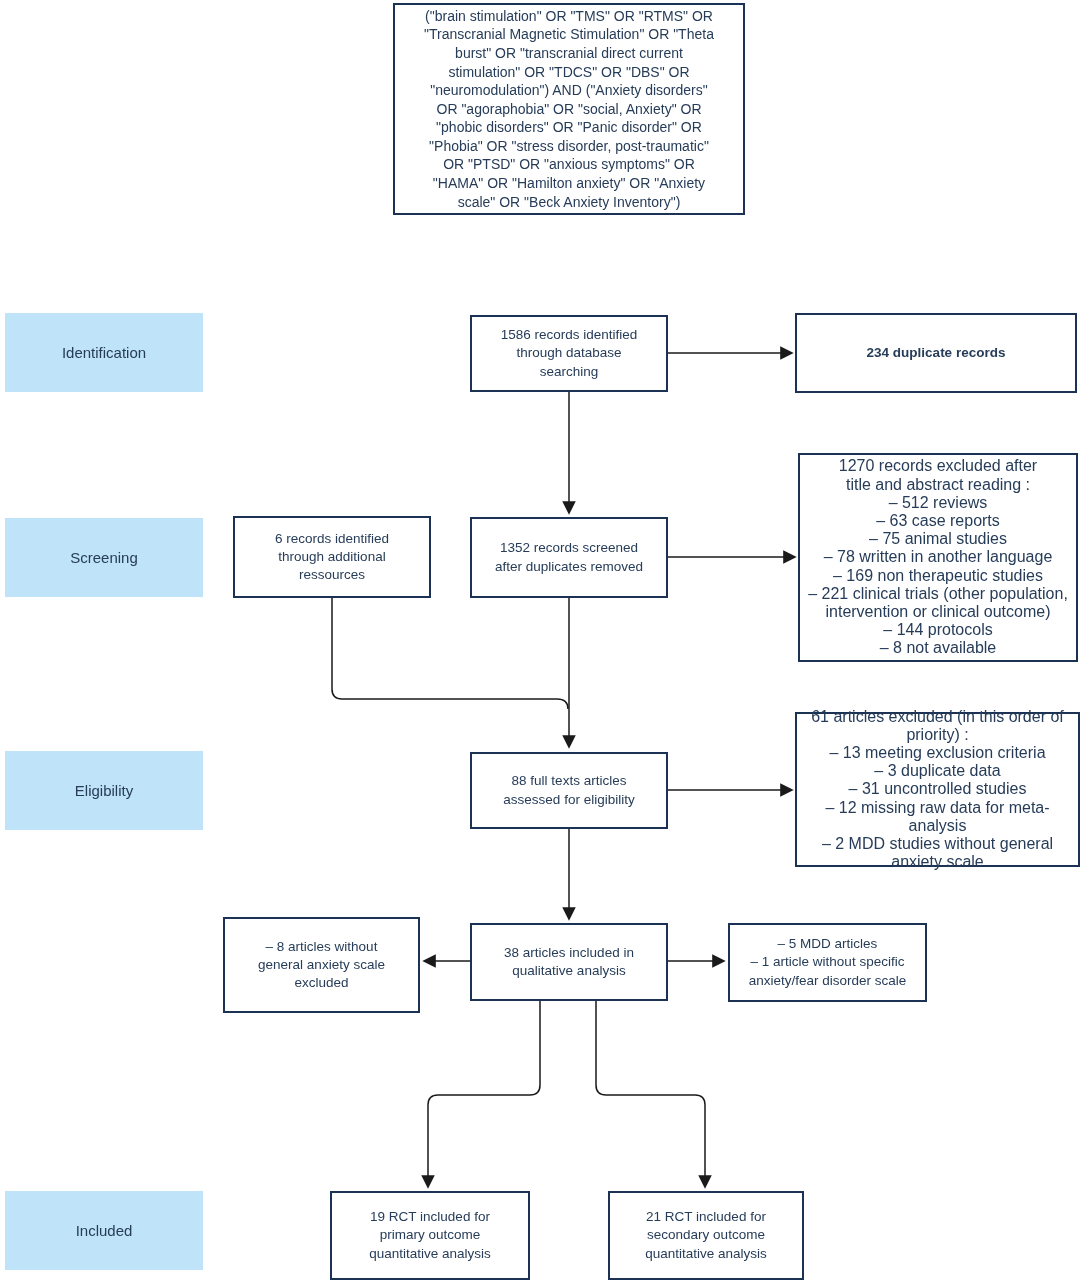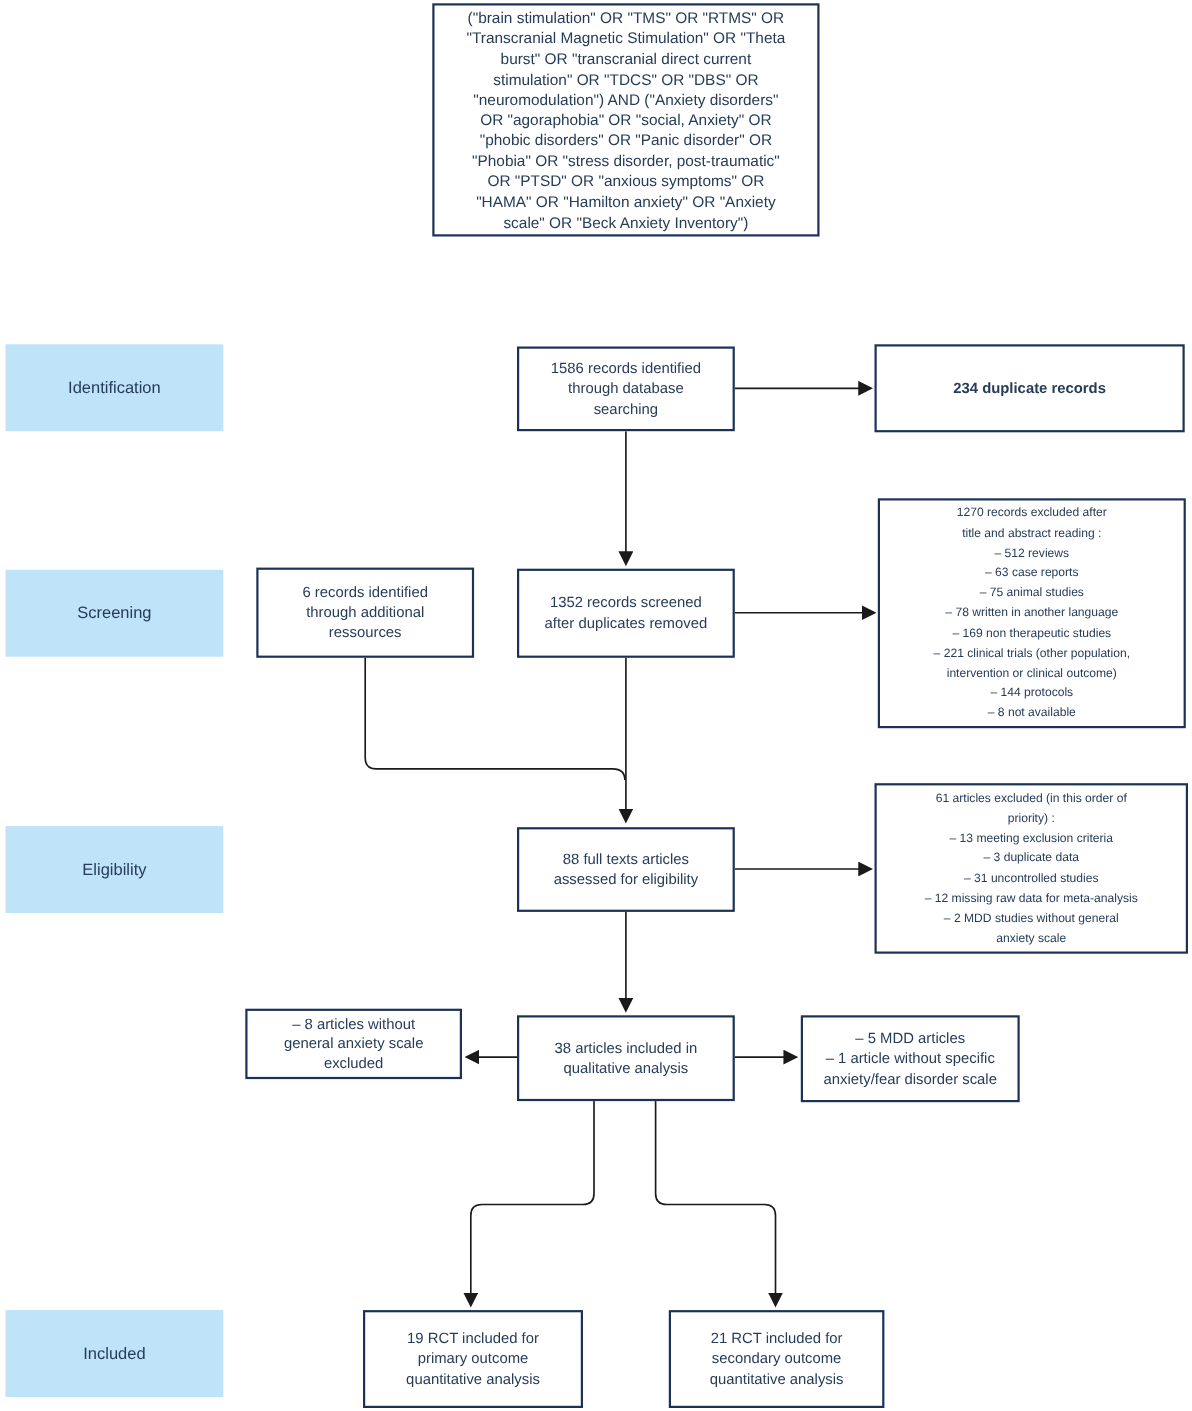--- a/index.html
+++ b/index.html
@@ -17,21 +17,21 @@
   .qbox{
     position:absolute;box-sizing:border-box;border:2px solid var(--box-border);
     background:#ffffff;display:flex;align-items:center;justify-content:center;
     text-align:center;font-size:14px;line-height:18.6px;padding:4px 6px;
   }
   .fbox{
     position:absolute;box-sizing:border-box;border:2px solid var(--box-border);
     border-radius:0;background:#ffffff;display:flex;align-items:center;justify-content:center;
     text-align:center;font-size:13.5px;line-height:18.3px;padding:4px 6px;
   }
-  .fbox.small-lh{line-height:18.2px;font-size:11px;}
+  .fbox.small-lh{line-height:18.2px;font-size:16px;}
   .stage{
     position:absolute;box-sizing:border-box;background:var(--label-bg);
     display:flex;align-items:center;justify-content:center;text-align:center;
     font-size:15px;width:198px;height:79px;left:5px;
   }
   .pre{white-space:pre-line;}
 </style>
 </head>
 <body>
 
@@ -145,21 +145,21 @@
 – 12 missing raw data for meta-analysis
 – 2 MDD studies without general
 anxiety scale</span>
   </div>
 
   <div class="fbox" style="left:470px;top:923px;width:198px;height:78px;">
     <span class="pre">38 articles included in
 qualitative analysis</span>
   </div>
 
-  <div class="fbox" style="left:223px;top:917px;width:197px;height:64px;">
+  <div class="fbox" style="left:223px;top:917px;width:197px;height:96px;">
     <span class="pre">– 8 articles without
 general anxiety scale
 excluded</span>
   </div>
 
   <div class="fbox" style="left:728px;top:923px;width:199px;height:79px;">
     <span class="pre">– 5 MDD articles
 – 1 article without specific
 anxiety/fear disorder scale</span>
   </div>

